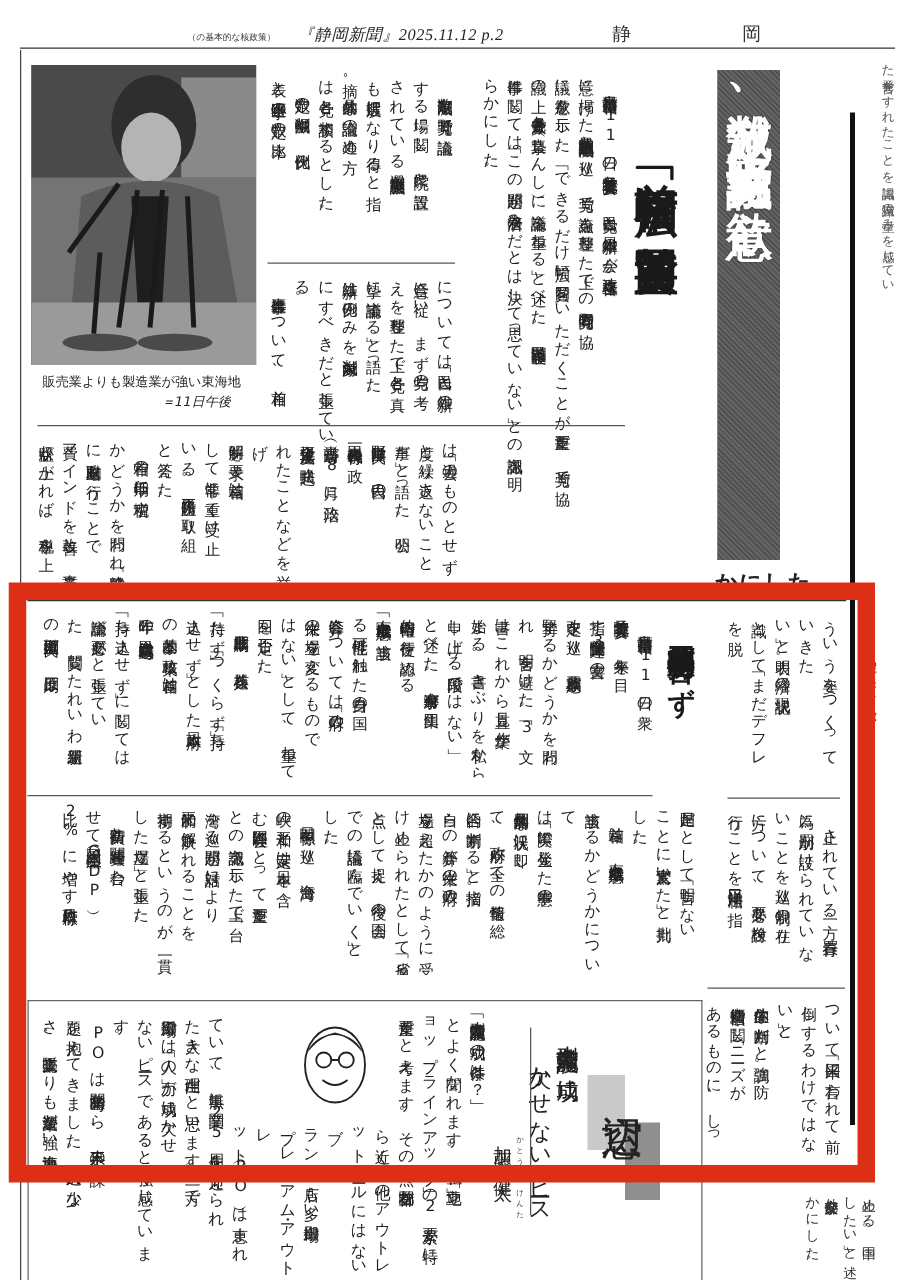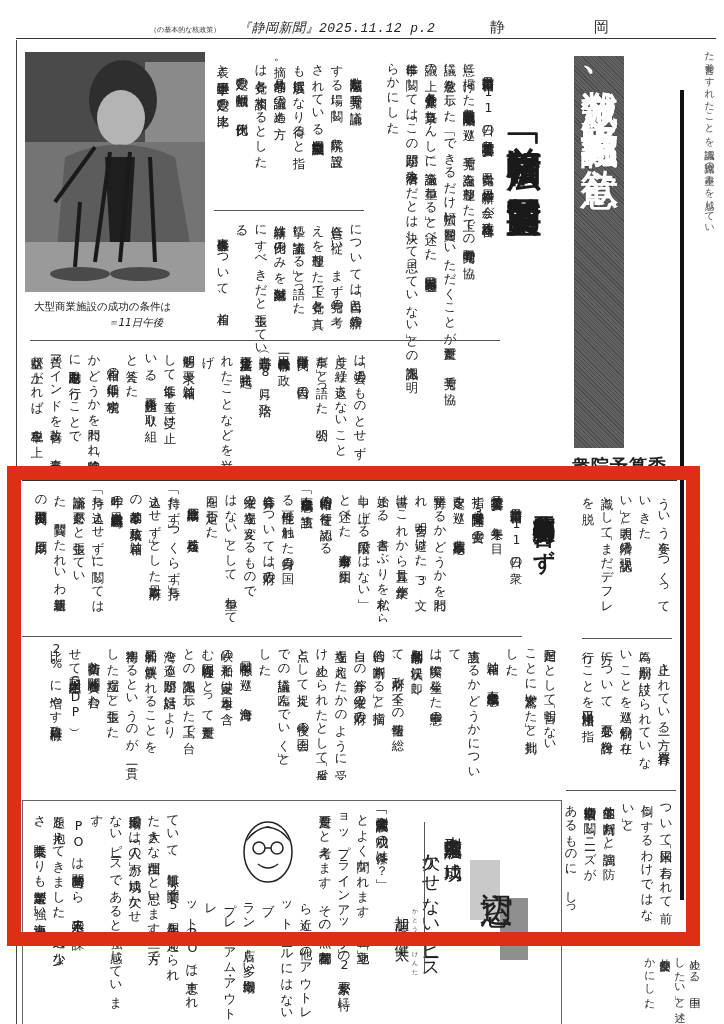--- a/index.html
+++ b/index.html
@@ -7,21 +7,21 @@
          font-family:"DejaVu Serif","Liberation Serif",serif; color:#1c1c1c; }
   .abs { position:absolute; }
   .vt { writing-mode:vertical-rl; text-orientation:upright; }
   .body-text { font-family:"DejaVu Sans","Liberation Sans",sans-serif; font-size:12.4px; line-height:19px; letter-spacing:0.6px; color:#222; }
   .col { position:absolute; overflow:hidden; }
   .hrule { position:absolute; height:1px; background:#555; }
   .vrule { position:absolute; width:1px; background:#555; }
 
   
   .hdr-permit { left:150px; top:25px; font-size:7px; font-family:"DejaVu Sans",sans-serif; color:#333; }
-  .hdr-hand { left:238px; top:19px; font-size:13px; font-family:Liberation Mono, monospace; color:#222; font-style:italic; letter-spacing:0.5px; }
+  .hdr-hand { left:238px; top:19px; font-size:13px; font-family:Liberation Serif, serif; color:#222; font-style:italic; letter-spacing:0.5px; }
   .hdr-name { left:490px; top:18px; font-size:15px; color:#333; letter-spacing:42px; }
   .top-rule { left:16px; top:38px; width:700px; height:1px; background:#333; }
 
   
   .main-hl { left:574px; top:56px; width:50px; height:392px; background:#5a5a5a;
              background-image:repeating-linear-gradient(45deg,#4c4c4c 0 1px,#626262 1px 3px); }
   .main-hl span { position:absolute; left:2px; top:6px; writing-mode:vertical-rl; text-orientation:upright;
                   font-family:"DejaVu Sans",sans-serif; font-weight:bold; font-size:37px; line-height:46px;
                   color:#fff; letter-spacing:0px; text-shadow:0 0 1px #000; }
   .sub-hl { left:500px; top:118px; writing-mode:vertical-rl; text-orientation:upright;
@@ -89,21 +89,21 @@
       <line x1="70" y1="210" x2="85" y2="100"></line>
       <line x1="95" y1="210" x2="105" y2="100"></line>
       <line x1="130" y1="210" x2="125" y2="105"></line>
       <line x1="50" y1="215" x2="55" y2="150"></line>
     </g>
     <ellipse cx="55" cy="222" rx="30" ry="7" fill="#4a4a4a"></ellipse>
     <ellipse cx="115" cy="222" rx="30" ry="7" fill="#4a4a4a"></ellipse>
   </svg>
 </div>
 <div class="abs photo-caption">
-  <span>大型商業施設の成功の条件は</span>
+  <span>販売業よりも製造業が強い東海地</span>
   <span class="l2">＝11日午後</span>
 </div>
 
 <div class="col vt body-text" style="left:214px;top:56px;width:152px;height:150px;">
   <div style="padding-top:12px;">定数削減を与野党で議論</div>
   <div>する場に関し、衆院に設置</div>
   <div>されている選挙制度協議会</div>
   <div>も選択肢になり得ると指</div>
   <div>摘。具体的な議論の進め方</div>
   <div>は各党と相談するとした。</div>
@@ -138,21 +138,21 @@
   <div>いる。再発防止に取り組</div>
   <div>と答えた。</div>
   <div style="padding-top:12px;">首相の任期中に増税す</div>
   <div>かどうかを問われ「戦略的</div>
   <div>に財政出動を行うことで</div>
   <div>費マインドを改善し、事業</div>
   <div>収益が上がれば、税率を上</div>
 
 </div>
 
-<div class="abs" style="left:572px;top:454px;font-size:18px;font-weight:bold;color:#222;letter-spacing:1px;">衆院予算委</div>
+<div class="abs" style="left:572px;top:454px;font-size:18px;font-weight:bold;color:#222;letter-spacing:1px;">かにした</div>
 
 <div class="hrule" style="left:22px;top:480px;width:655px;background:#333;"></div>
 
 <div class="col vt body-text" style="left:582px;top:488px;width:92px;height:125px;">
   <div>ういう姿をつくっていきた</div>
   <div>い」と表明。経済の現状認</div>
   <div>識として「まだデフレを脱</div>
 
 </div>
 <div class="hrule" style="left:582px;top:638px;width:90px;"></div>

